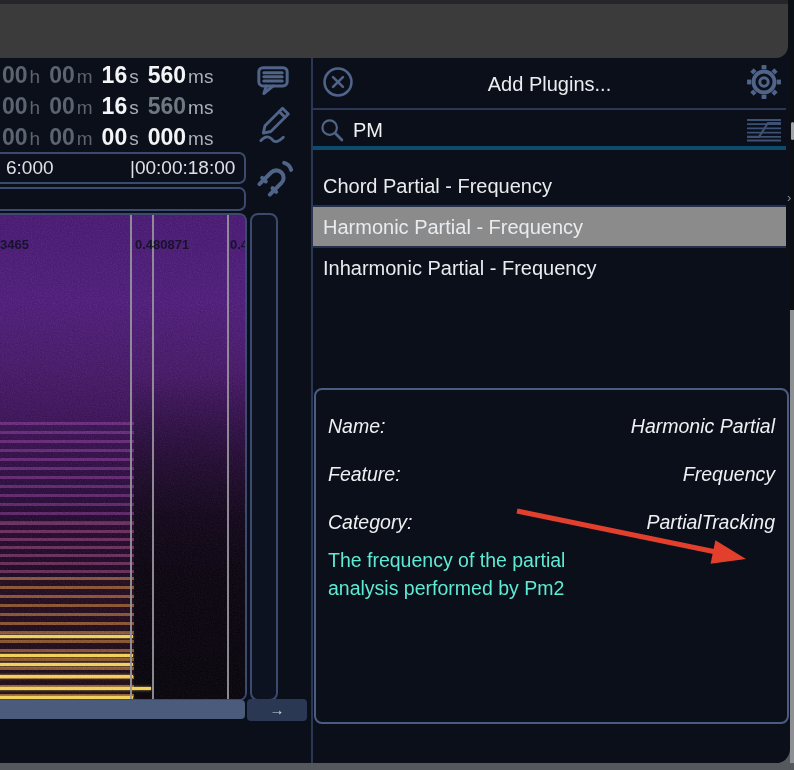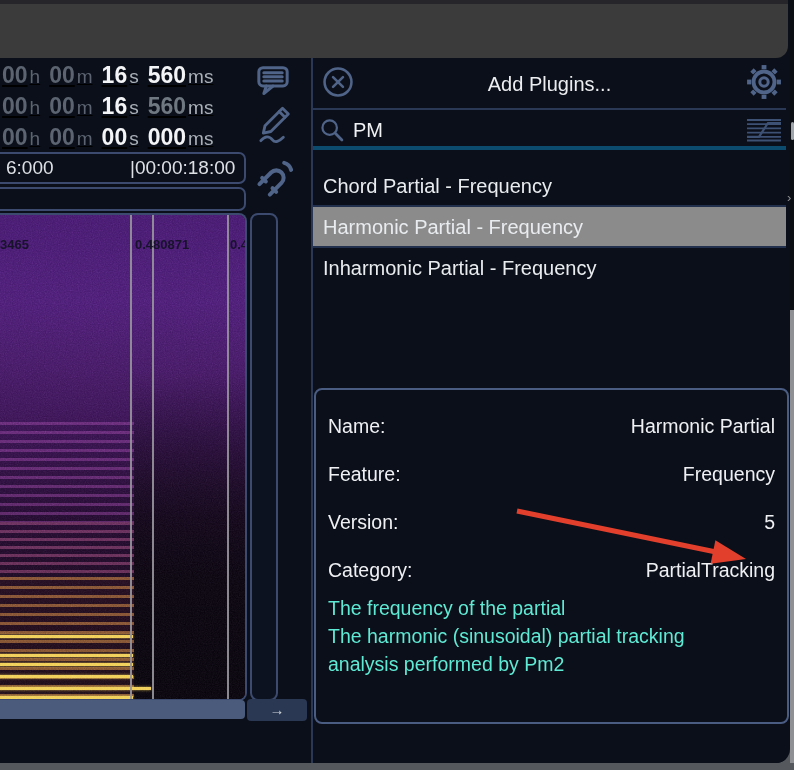--- a/index.html
+++ b/index.html
@@ -5,21 +5,21 @@
   html,body{margin:0;padding:0;background:#1a1c1f;}
   *{box-sizing:border-box;font-family:"Liberation Sans",sans-serif;}
   #root{position:relative;width:794px;height:770px;background:#55585c;overflow:hidden;}
   .app{position:absolute;left:0;top:0;width:790px;height:763px;background:#0b0f19;
        border-bottom-right-radius:14px;overflow:hidden;}
   
   .titlebar{position:absolute;left:0;top:0;width:788px;height:58px;background:#3b3b3b;
             border-bottom-right-radius:12px;}
   .titlebar-top{position:absolute;left:0;top:0;width:100%;height:4px;background:#26262a;}
   
-  #timecode{position:absolute;left:2px;top:60px;width:245px;text-decoration:underline;}
+  #timecode{position:absolute;left:2px;top:60px;width:245px;}
   .tc-row{height:31px;display:flex;align-items:baseline;white-space:nowrap;}
   .tc-row span{line-height:31px;}
   .seg-dim{color:#5b6470;font-weight:600;font-size:23px;}
   .seg-dim-u{color:#5b6470;font-size:19px;margin:0 9px 0 2px;}
   .seg-bright{color:#f3f4f6;font-weight:600;font-size:23px;}
   .seg-bright-u{color:#aab0b8;font-size:19px;margin:0 9px 0 2px;}
   .seg-mid{color:#6f7781;font-weight:600;font-size:23px;}
   
   .ruler{position:absolute;left:-10px;width:256px;border:2px solid #3b4a6e;border-radius:7px;
          overflow:hidden;background:#0b0f19;}
@@ -66,21 +66,21 @@
   .search-input{position:absolute;left:38px;top:3px;width:250px;height:30px;background:transparent;
             border:none;outline:none;color:#f0f2f4;font-size:20px;}
   #plugin-list{position:absolute;left:0;top:108px;width:100%;}
   .plugin-item{height:41px;line-height:41px;padding-left:10px;font-size:20px;color:#e9ecef;
             border-bottom:2px solid #222f4d;cursor:pointer;white-space:nowrap;}
   .plugin-item:last-child{border-bottom:none;}
   .plugin-item.selected{background:#8b8b8b;}
   .details{position:absolute;left:1px;top:330px;width:475px;height:336px;border:2px solid #4a5c82;
             border-radius:8px;padding-top:12px;overflow:hidden;}
   .df-row{display:flex;justify-content:space-between;align-items:center;height:48px;padding:0 12px;
-            font-size:19.5px;color:#eef0f3;}
+            font-size:19.5px;color:#eef0f3;font-style:italic;}
   .desc-line{padding:0 12px;font-size:19.5px;line-height:28px;color:#5eead4;white-space:nowrap;}
   
   .edge-dark{position:absolute;left:790px;top:0;width:4px;height:310px;background:#0b0e13;}
   .edge-gray{position:absolute;left:790px;top:310px;width:4px;height:453px;background:#8e9094;}
   .edge-blob{position:absolute;left:791px;top:122px;width:3px;height:18px;border-radius:3px;background:#a0a5ab;}
   .edge-caret{position:absolute;left:787px;top:190px;font-size:13px;color:#8e9094;}
   .arrow-overlay{position:absolute;left:0;top:0;width:794px;height:770px;pointer-events:none;}
 </style>
 </head>
 <body>
@@ -269,31 +269,26 @@
         <div id="details-fields">
             <div class="df-row">
               <span>Name:</span>
               <span>Harmonic Partial</span>
             </div>
             <div class="df-row">
               <span>Feature:</span>
               <span>Frequency</span>
             </div>
             <div class="df-row">
-              <span>Version:</span>
-              <span>5</span>
-            </div>
-            <div class="df-row">
               <span>Category:</span>
               <span>PartialTracking</span>
             </div>
           </div>
         <div id="details-desc">
             <div class="desc-line">The frequency of the partial</div>
-            <div class="desc-line">The harmonic (sinusoidal) partial tracking</div>
             <div class="desc-line">analysis performed by Pm2</div>
           </div>
       </div>
     </div>
   </div>
 
   <div class="edge-dark"></div>
   <div class="edge-gray"></div>
   <div class="edge-blob"></div>
   <div class="edge-caret">›</div>

